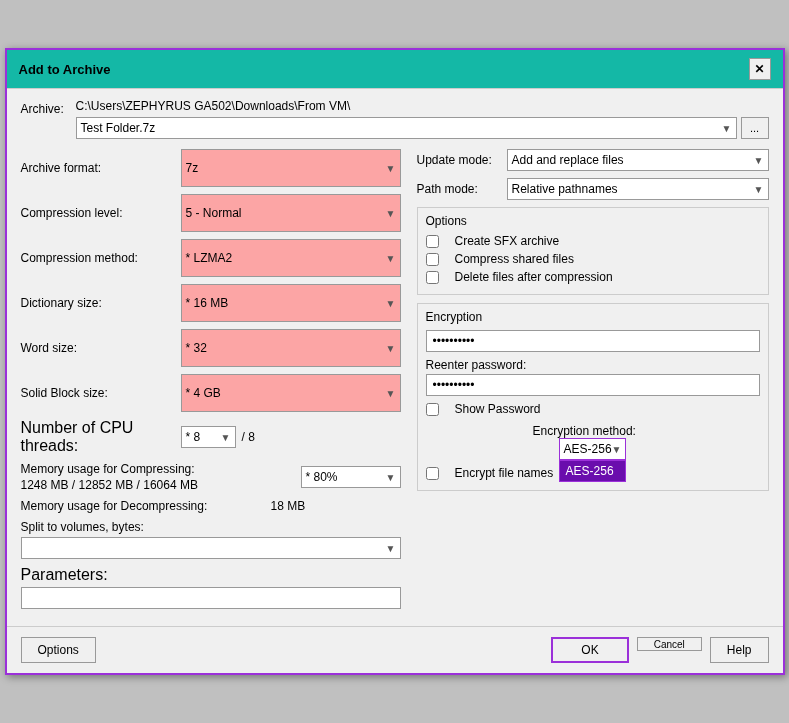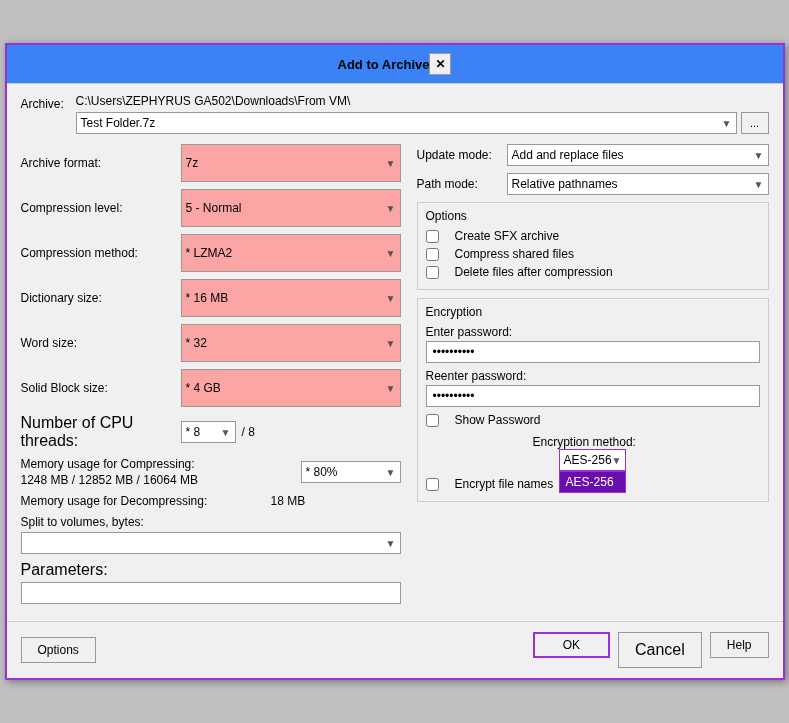--- a/index.html
+++ b/index.html
@@ -15,25 +15,25 @@
     }
     .dialog {
       width: 780px;
       background: #f0f0f0;
       border: 2px solid #9b30d9;
       box-shadow: 2px 2px 8px rgba(0,0,0,0.4);
       display: flex;
       flex-direction: column;
     }
     .title-bar {
-      background: #3b82f6;
+      background: #14b8a6;
       padding: 8px 12px;
       display: flex;
       align-items: center;
-      justify-content: center;
+      justify-content: space-between;
       border-bottom: 1px solid #ccc;
     }
     .title-bar-text {
       font-size: 13px;
       font-weight: 600;
       color: #000;
     }
     .close-btn {
       width: 22px;
       height: 22px;
@@ -365,26 +365,26 @@
     .ok-button {
       height: 26px;
       padding: 0 28px;
       border: 2px solid #9b30d9;
       background: #f0f0f0;
       cursor: pointer;
       font-size: 12px;
       font-weight: 500;
     }
     .cancel-button {
-      height: 36px;
+      height: 14px;
       padding: 0 16px;
       border: 1px solid #999;
       background: #f0f0f0;
       cursor: pointer;
-      font-size: 16px;
+      font-size: 10px;
     }
     .help-button {
       height: 26px;
       padding: 0 16px;
       border: 1px solid #999;
       background: #f0f0f0;
       cursor: pointer;
       font-size: 12px;
     }
   </style>
@@ -539,21 +539,20 @@
           <div class="checkbox-row">
             <input type="checkbox" style="">
             <label class="checkbox-label">Delete files after compression</label>
           </div>
         </div>
 
         <div class="encryption-group">
           <div class="encryption-title">Encryption</div>
 
           <div class="enc-field-row">
-            <div class="enc-label">Enter password:</div>
             <input class="enc-input" type="password" value="••••••••••" style="">
           </div>
 
           <div class="enc-field-row">
             <div class="enc-label">Reenter password:</div>
             <input class="enc-input" type="password" value="••••••••••" style="">
           </div>
 
           <div class="checkbox-row" style="margin-bottom:8px;">
             <input type="checkbox" style="">

